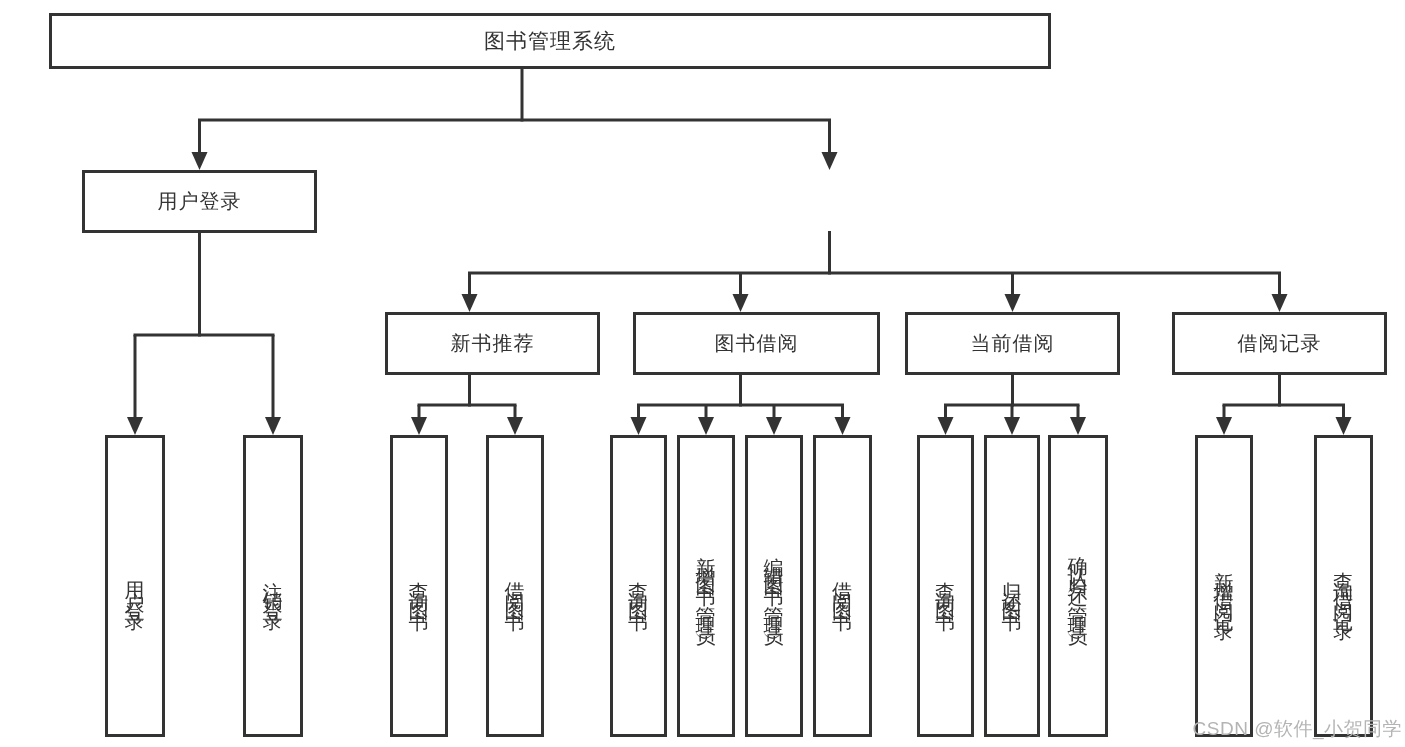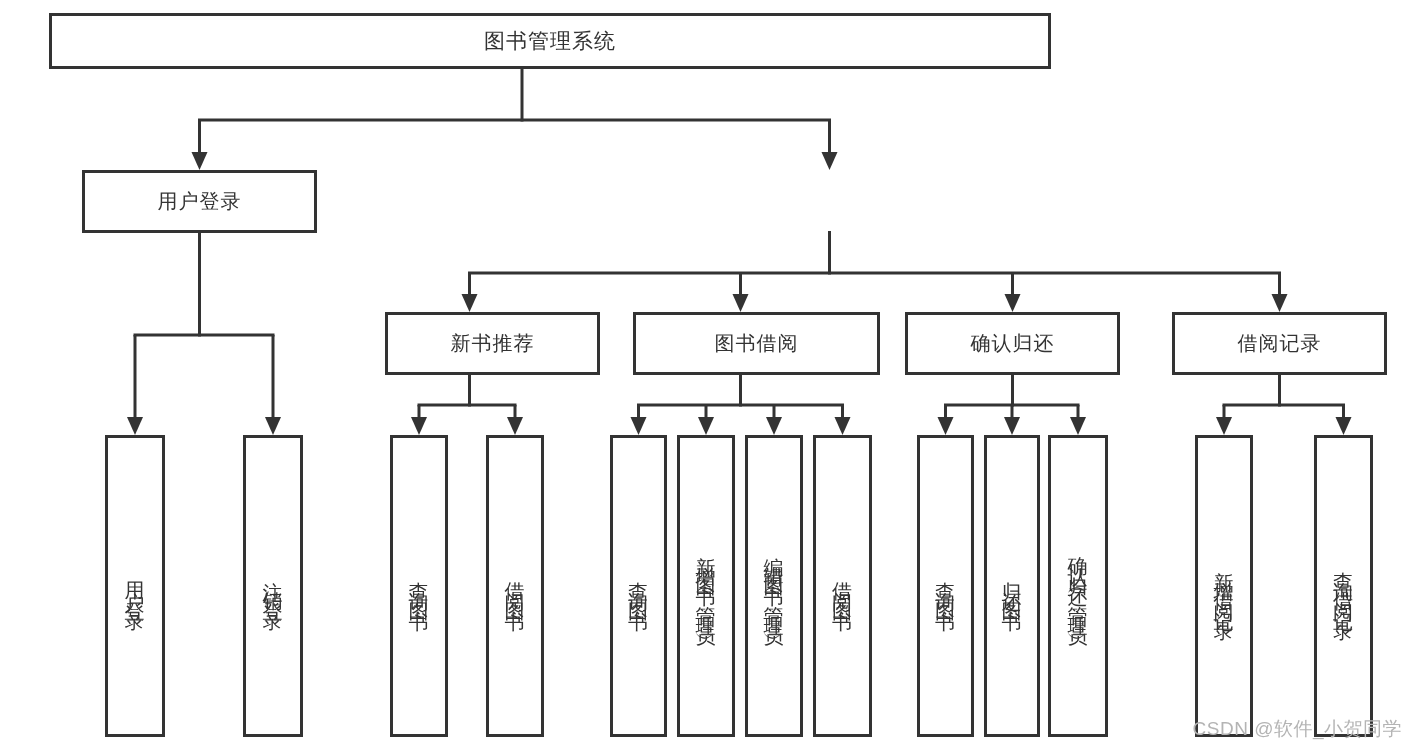--- a/index.html
+++ b/index.html
@@ -102,21 +102,21 @@
       <polygon points="1335.5,417 1351.5,417 1343.5,435"></polygon>
     </g>
   </svg>
 
   <div class="node h root" style="left:21px;top:13px;width:1002px;height:56px;margin-left:28px;">图书管理系统</div>
 
   <div class="node h" style="left:82px;top:170px;width:235px;height:63px;">用户登录</div>
 
   <div class="node h" style="left:362px;top:312px;width:215px;height:63px;margin-left:23px;">新书推荐</div>
   <div class="node h" style="left:633px;top:312px;width:247px;height:63px;font-family:Liberation Serif, serif;">图书借阅</div>
-  <div class="node h" style="left:905px;top:312px;width:215px;height:63px;">确认归还</div>
+  <div class="node h" style="left:905px;top:312px;width:215px;height:63px;">当前借阅</div>
   <div class="node h" style="left:1172px;top:312px;width:215px;height:63px;">借阅记录</div>
 
   <div class="node v" style="left:105px;top:435px;width:60px;height:302px;">
     <span>用户登录</span>
   </div>
   <div class="node v" style="left:243px;top:435px;width:60px;height:302px;">
     <span>注销登录</span>
   </div>
 
   <div class="node v" style="left:390px;top:435px;width:58px;height:302px;">

